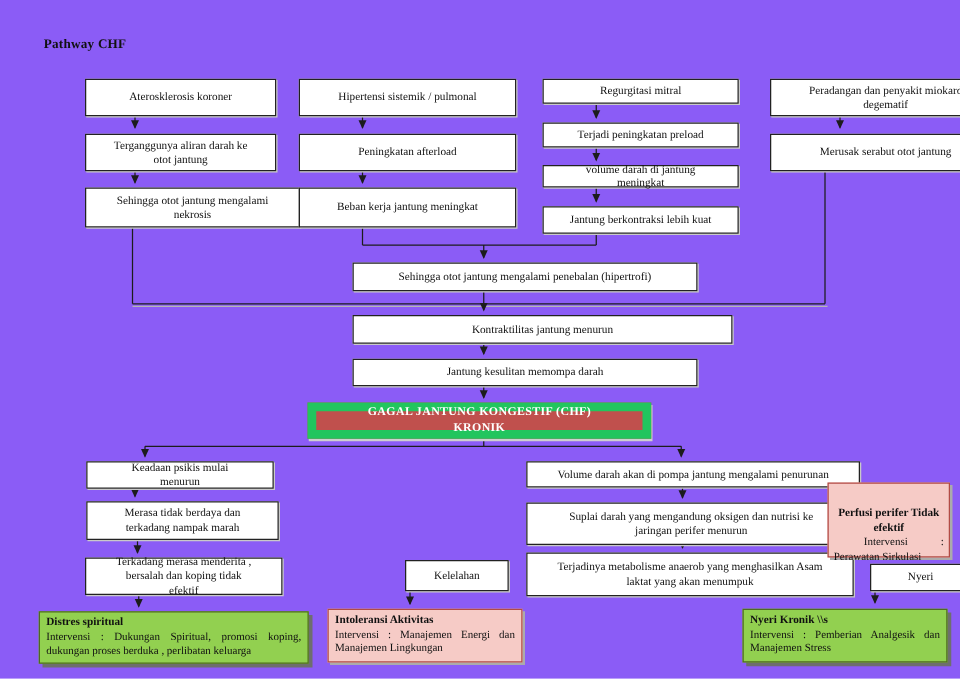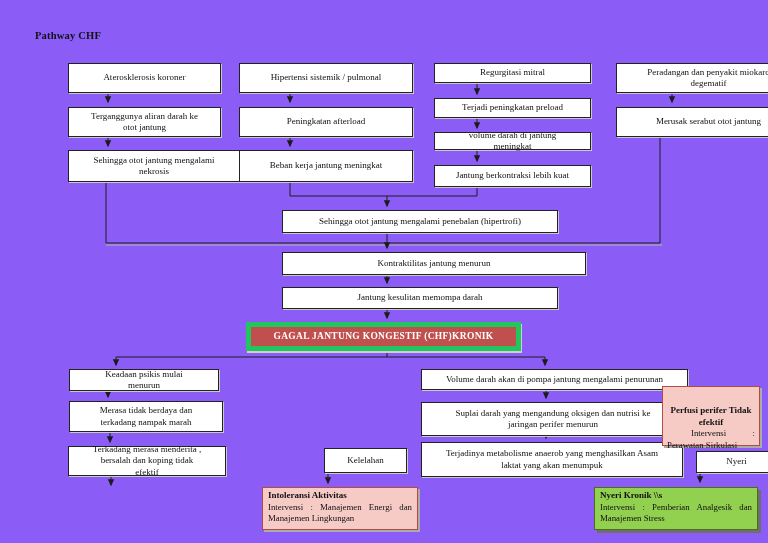--- a/index.html
+++ b/index.html
@@ -2,23 +2,23 @@
 <html style="--chf_fill: #C0504D; --green_fill: #92D050; --pink_fill: #F6CBC6;"><head>
 <meta charset="utf-8">
 <style>
   html,body{margin:0;padding:0;background:#ffffff;}
   #page{position:relative;width:768px;height:543px;background:#8b5cf6;overflow:hidden;
         font-family:"Liberation Serif","DejaVu Serif",serif;color:#111;}
   #doc-title{position:absolute;left:35px;top:30px;font-size:10.5px;font-weight:bold;letter-spacing:.2px;}
   .nb{position:absolute;background:#fff;border:1px solid #222;box-shadow:1px 1px 0 #c9c9c9;
       display:flex;align-items:center;justify-content:center;text-align:center;
       font-size:9px;line-height:1.25;padding:1px 20px;box-sizing:border-box;margin-left:36px;}
-  .chf{position:absolute;background:var(--chf_fill,#C0504D);border:5px solid #22c55e;
+  .chf{position:absolute;background:var(--chf_fill,#C0504D);border:7px solid #22c55e;
        box-shadow:1px 2px 0 #cfcfcf;color:#fff;font-weight:bold;font-size:9.5px;line-height:1.35;
-       letter-spacing:.3px;display:flex;flex-direction:row;align-items:center;justify-content:center;
+       letter-spacing:.3px;display:flex;flex-direction:column;align-items:center;justify-content:center;
        text-align:center;box-sizing:border-box;}
   .card{position:absolute;box-sizing:border-box;padding:2px 5px 2px 5px;font-size:8.8px;line-height:1.3;}
   .card .ttl{font-weight:bold;font-size:9px;}
   .card .bdy{text-align:justify;}
   .green{background:var(--green_fill,#92D050);border:1.6px solid #4e6b1f;box-shadow:3px 3px 0 #6e6e6e;}
   .pink{background:var(--pink_fill,#F6CBC6);border:1.6px solid #b24b45;box-shadow:2px 2px 0 #ababab;}
   .p1row{display:flex;justify-content:space-between;margin-left:24px;}
   #arrows{position:absolute;left:0;top:0;}
 </style>
 </head>
@@ -93,20 +93,24 @@
 
   <div class="chf" style="left:246px;top:322px;width:275px;height:29px">
     <div>GAGAL JANTUNG KONGESTIF (CHF)</div>
     <div>KRONIK</div>
   </div>
 
   <div class="nb" style="left:33px;top:369px;width:150px;height:22px">Keadaan psikis mulai menurun</div>
   <div class="nb" style="left:33px;top:401px;width:154px;height:31px">Merasa tidak berdaya dan terkadang nampak marah</div>
   <div class="nb" style="left:32px;top:446px;width:158px;height:30px">Terkadang merasa menderita , bersalah dan koping tidak efektif</div>
 
+  <div class="card green" style="left:31px;top:489px;width:216px;height:42px">
+    <div class="ttl">Distres spiritual</div>
+    <div class="bdy">Intervensi : Dukungan Spiritual, promosi koping, dukungan proses berduka , perlibatan keluarga</div>
+  </div>
 
   <div class="nb" style="left:385px;top:369px;width:267px;height:21px">Volume darah akan di pompa jantung mengalami penurunan</div>
   <div class="nb" style="left:385px;top:402px;width:264px;height:34px">Suplai darah yang mengandung oksigen dan nutrisi ke jaringan perifer menurun</div>
   <div class="nb" style="left:385px;top:442px;width:262px;height:35px">Terjadinya metabolisme anaerob yang menghasilkan Asam laktat yang akan menumpuk</div>
   <div class="nb" style="left:288px;top:448px;width:83px;height:25px">Kelelahan</div>
   <div class="nb" style="left:660px;top:451px;width:81px;height:22px">Nyeri</div>
 
   <div class="card pink" style="left:662px;top:386px;width:98px;height:60px;padding:18px 4px">
     <div class="ttl" style="text-align:center">Perfusi perifer Tidak efektif</div>
     <div class="p1row">

